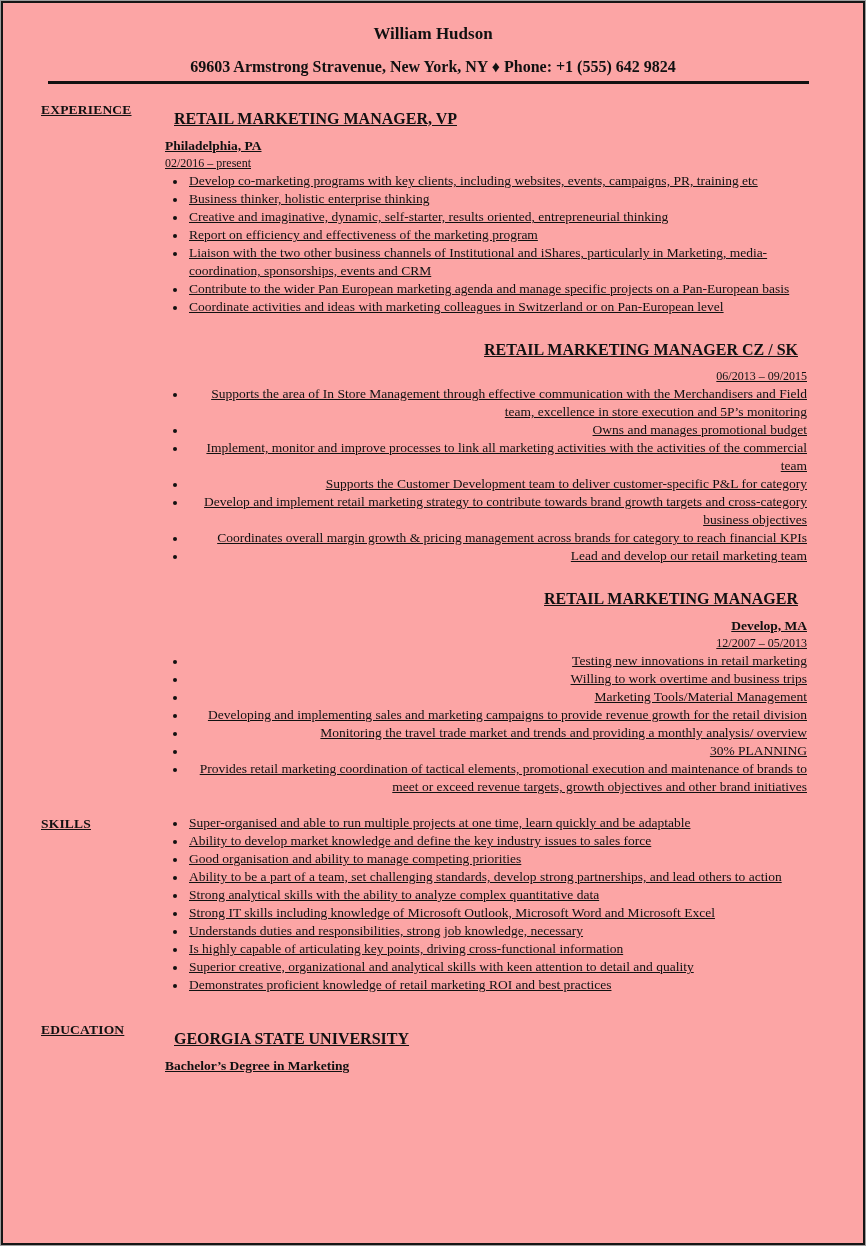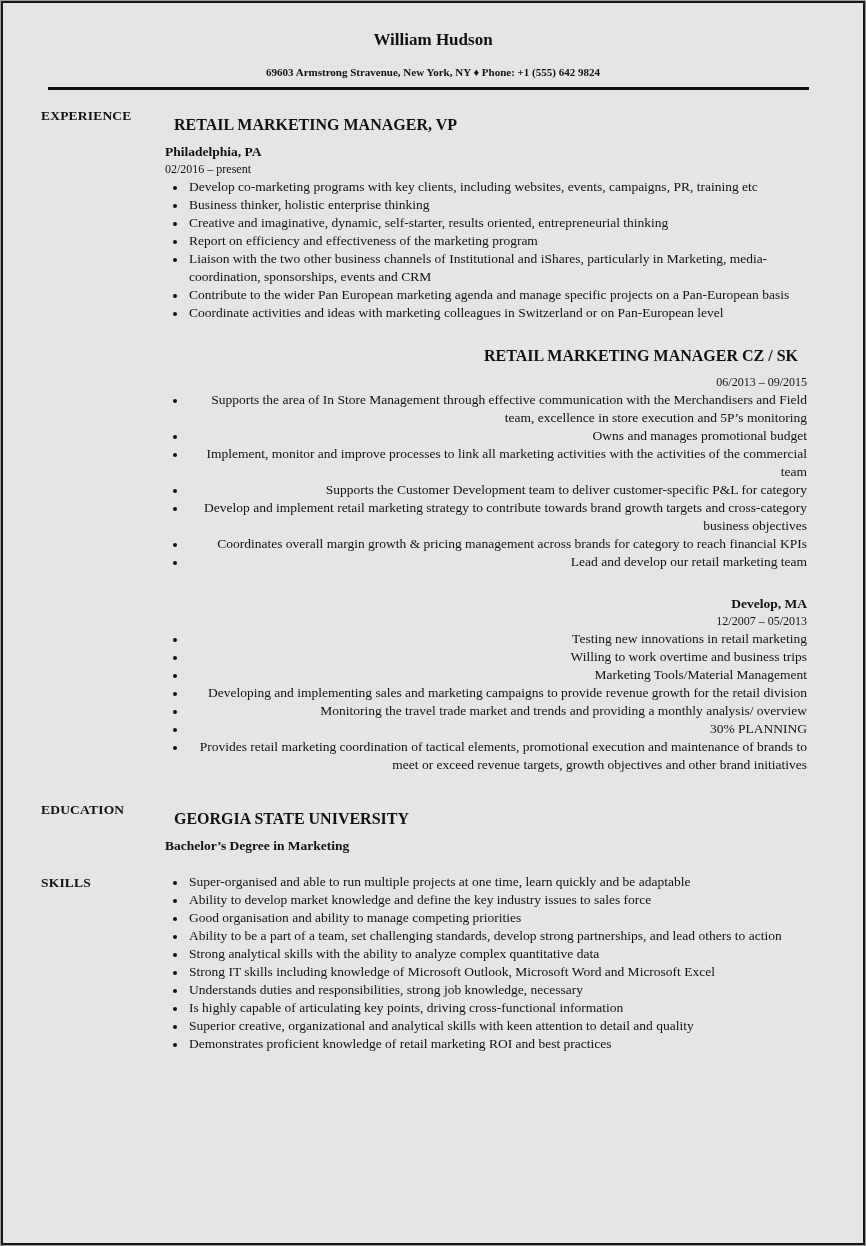--- a/index.html
+++ b/index.html
@@ -4,38 +4,38 @@
 <style>
   html, body { margin: 0; padding: 0; background: #ffffff; }
   body { font-family: "Liberation Serif", serif; color: #111; -webkit-font-smoothing: antialiased; }
 
   .frame {
     width: 866px; height: 1246px; box-sizing: border-box;
     background: #9e9e9e; padding: 1px;
   }
   .page {
     width: 100%; height: 100%; box-sizing: border-box;
-    background: #e5e5e5; border: 2px solid #161616;
-    overflow: hidden; padding-top: 26px;
+    background: #fca5a5; border: 2px solid #161616;
+    overflow: hidden; padding-top: 20px;
   }
 
   h1.name {
     margin: 0; text-align: center;
     font-size: 17px; line-height: 22px; font-weight: bold;
   }
   .contact {
     margin: 14px 0 0 0; text-align: center;
-    font-size: 11px; line-height: 15px; font-weight: bold;
+    font-size: 16px; line-height: 15px; font-weight: bold;
   }
   .rule {
     height: 3px; background: #111;
     margin: 7px 54px 0 45px;
   }
 
-  main { margin-top: 16px; }
+  main { margin-top: 16px; text-decoration: underline; }
 
   .row { display: flex; padding-left: 38px; padding-right: 56px; }
   .label {
     flex: none; width: 124px;
     font-size: 13.5px; line-height: 19px; font-weight: bold;
     letter-spacing: 0.2px;
   }
   .col { flex: 1; min-width: 0; }
 
   .job + .job { margin-top: 24px; text-align: right; }
@@ -98,41 +98,34 @@
                 <li>Owns and manages promotional budget</li>
                 <li>Implement, monitor and improve processes to link all marketing activities with the activities of the commercial team</li>
                 <li>Supports the Customer Development team to deliver customer-specific P&amp;L for category</li>
                 <li>Develop and implement retail marketing strategy to contribute towards brand growth targets and cross-category business objectives</li>
                 <li>Coordinates overall margin growth &amp; pricing management across brands for category to reach financial KPIs</li>
                 <li>Lead and develop our retail marketing team</li>
               </ul>
           </article>
 
           <article class="job">
+            <h2 class="jtitle">RETAIL MARKETING MANAGER</h2>
             <div class="loc">Develop, MA</div>
             <div class="dates">12/2007 – 05/2013</div>
             <ul class="bullets">
                 <li>Testing new innovations in retail marketing</li>
                 <li>Willing to work overtime and business trips</li>
                 <li>Marketing Tools/Material Management</li>
                 <li>Developing and implementing sales and marketing campaigns to provide revenue growth for the retail division</li>
                 <li>Monitoring the travel trade market and trends and providing a monthly analysis/ overview</li>
                 <li>30% PLANNING</li>
                 <li>Provides retail marketing coordination of tactical elements, promotional execution and maintenance of brands to meet or exceed revenue targets, growth objectives and other brand initiatives</li>
               </ul>
           </article>
 
-        </div>
-      </section>
-
-      <section class="row section-education">
-        <div class="label">EDUCATION</div>
-        <div class="col">
-          <h2 class="jtitle">GEORGIA STATE UNIVERSITY</h2>
-          <div class="degree">Bachelor’s Degree in Marketing</div>
         </div>
       </section>
 
       <section class="row section-skills">
         <div class="label">SKILLS</div>
         <div class="col">
           <ul class="bullets">
               <li>Super-organised and able to run multiple projects at one time, learn quickly and be adaptable</li>
               <li>Ability to develop market knowledge and define the key industry issues to sales force</li>
               <li>Good organisation and ability to manage competing priorities</li>
@@ -140,15 +133,23 @@
               <li>Strong analytical skills with the ability to analyze complex quantitative data</li>
               <li>Strong IT skills including knowledge of Microsoft Outlook, Microsoft Word and Microsoft Excel</li>
               <li>Understands duties and responsibilities, strong job knowledge, necessary</li>
               <li>Is highly capable of articulating key points, driving cross-functional information</li>
               <li>Superior creative, organizational and analytical skills with keen attention to detail and quality</li>
               <li>Demonstrates proficient knowledge of retail marketing ROI and best practices</li>
             </ul>
         </div>
       </section>
 
+      <section class="row section-education">
+        <div class="label">EDUCATION</div>
+        <div class="col">
+          <h2 class="jtitle">GEORGIA STATE UNIVERSITY</h2>
+          <div class="degree">Bachelor’s Degree in Marketing</div>
+        </div>
+      </section>
+
     </main>
   </div>
 </div>
 
 </body></html>

